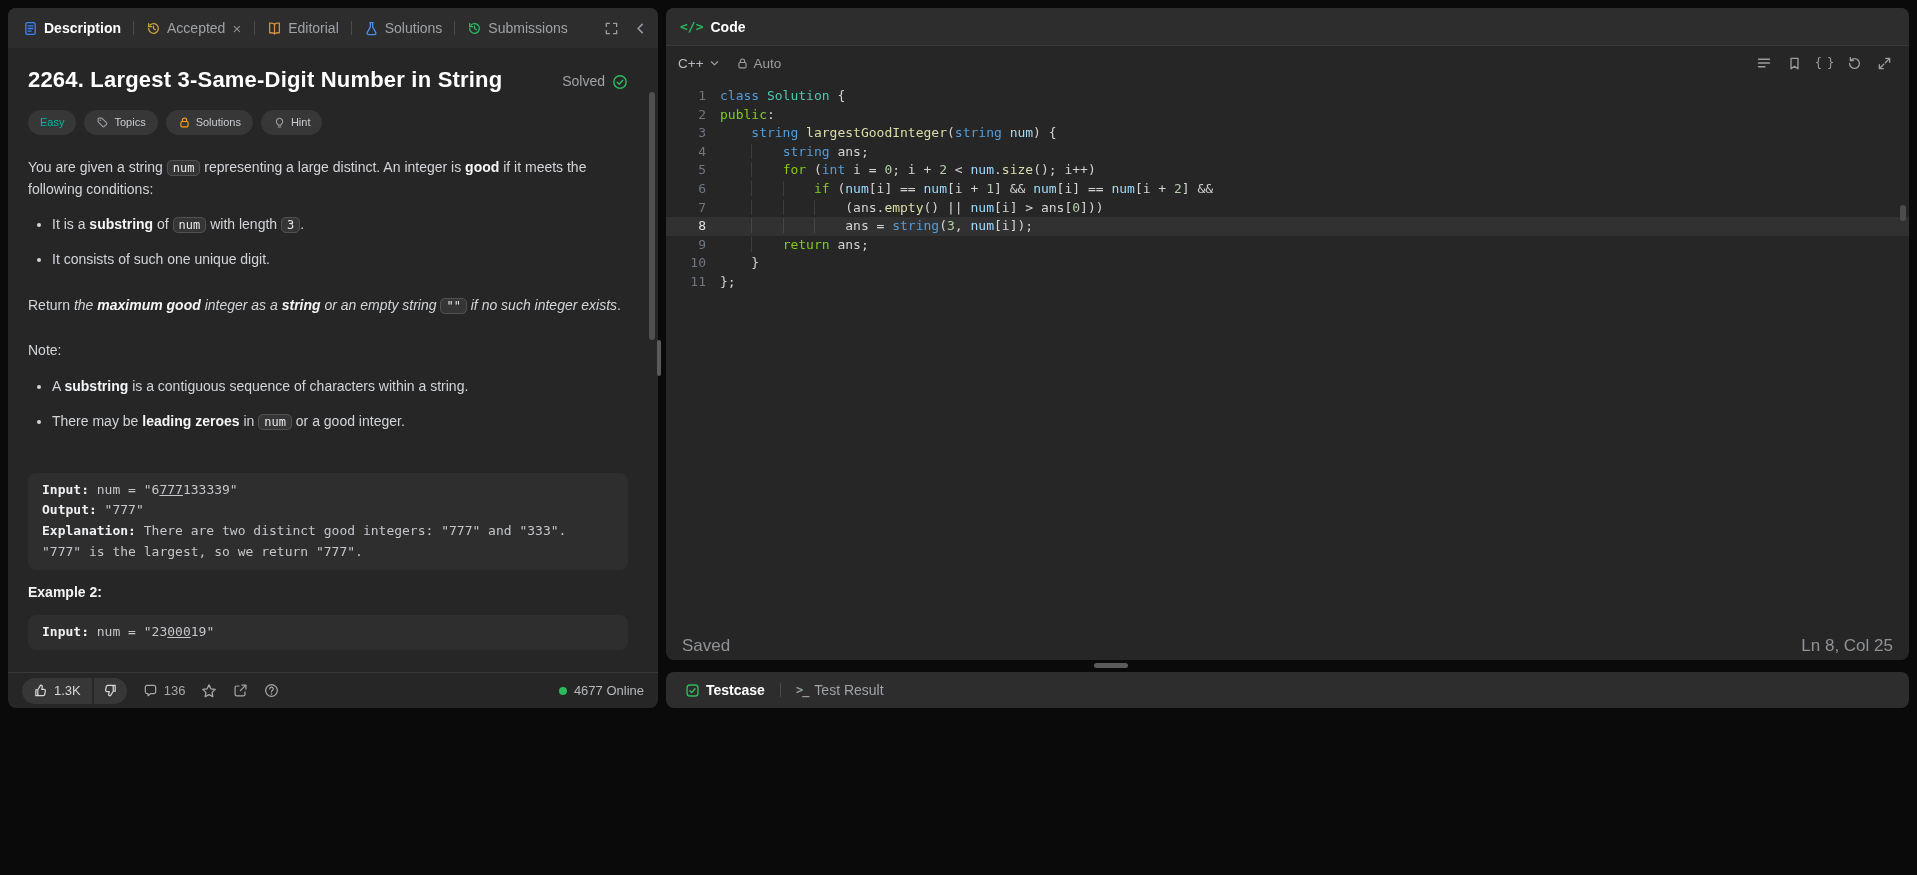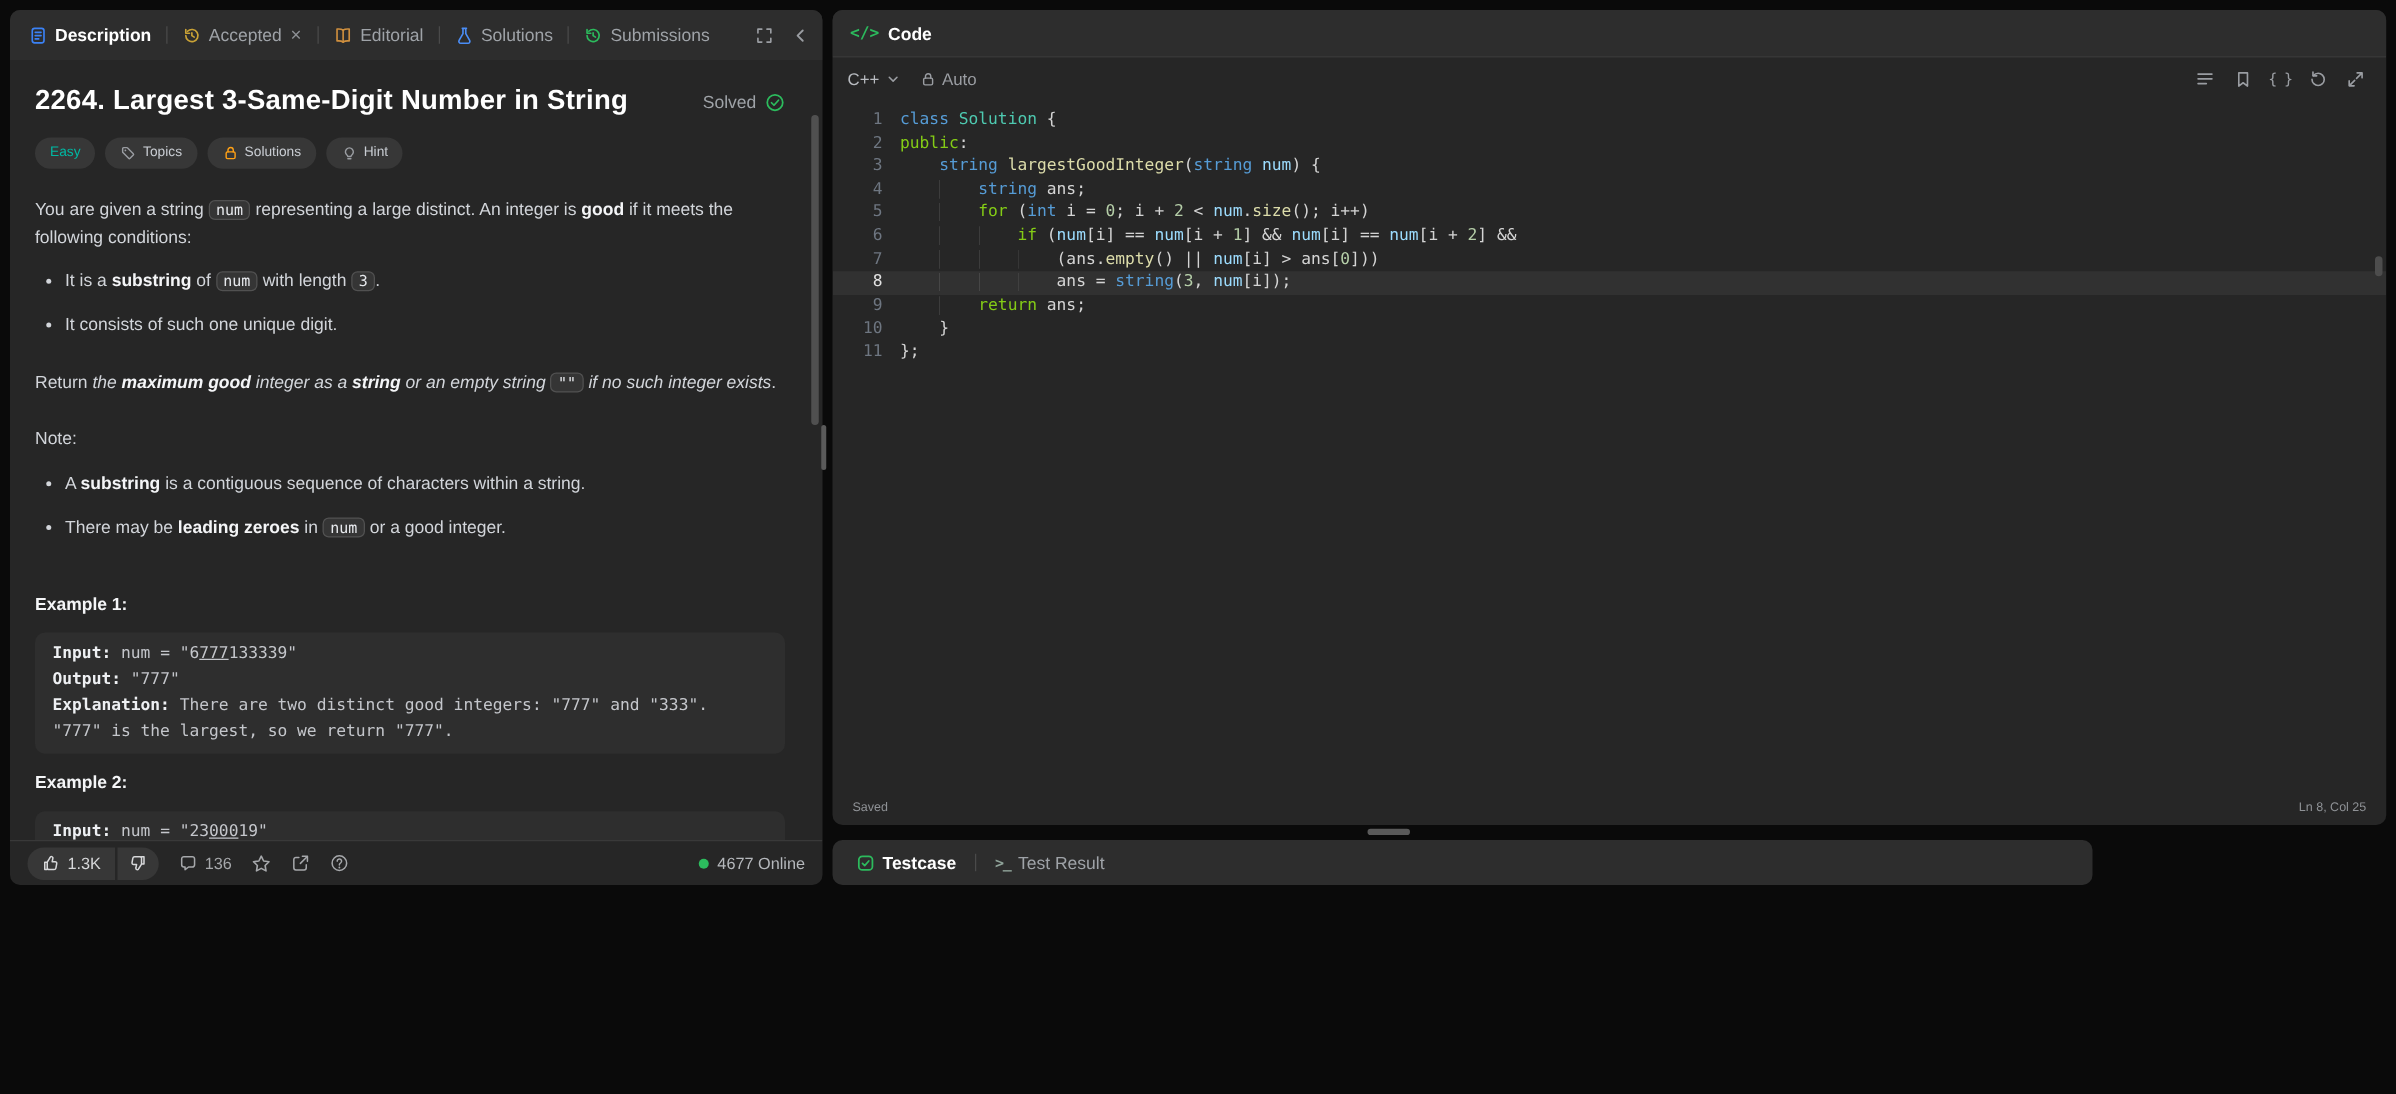--- a/index.html
+++ b/index.html
@@ -10,21 +10,21 @@
     color:#d2d5da;
     position:relative;
     overflow:hidden;
   }
   button { background:none; border:none; color:inherit; font:inherit; cursor:pointer; display:inline-flex; align-items:center; gap:6px; }
   svg { display:block; }
 
   .panel { position:absolute; background:#262626; border-radius:8px; overflow:hidden; }
   .left-panel  { left:8px; top:8px; width:650px; height:700px; display:flex; flex-direction:column; }
   .code-panel  { left:666px; top:8px; width:1243px; height:652px; display:flex; flex-direction:column; }
-  .bottom-panel{ left:666px; top:672px; width:1008px; height:36px; background:#2d2d2d; display:flex; align-items:center; padding:0 14px; gap:10px; }
+  .bottom-panel{ left:666px; top:672px; width:1243px; height:36px; background:#2d2d2d; display:flex; align-items:center; padding:0 14px; gap:10px; }
 
   
   .panel-tabs { height:40px; background:#2d2d2d; display:flex; align-items:center; padding:0 10px; gap:7px; flex:none; }
   .tab { display:flex; align-items:center; gap:6px; color:#9fa3a8; font-size:14px; padding:4px 5px; border-radius:5px; cursor:pointer; white-space:nowrap; }
   .tab.active { color:#ffffff; font-weight:700; }
   .tab-divider { width:1px; height:14px; background:#4a4a4a; flex:none; }
   .tab-close { color:#8d9095; font-size:15px; line-height:1; padding:0 1px; cursor:pointer; }
   .tabbar-right { margin-left:auto; display:flex; align-items:center; gap:14px; color:#9a9da2; }
 
   .icon-blue   { color:#3b82f6; }
@@ -102,21 +102,21 @@
   .tk-kw2 { color:#569CD6; }
   .tk-cls { color:#4EC9B0; }
   .tk-fn  { color:#DCDCAA; }
   .tk-var { color:#9CDCFE; }
   .tk-num { color:#B5CEA8; }
   .tk-pln { color:#D4D4D4; }
   .tk-ind { white-space:pre; }
   .code-text .tk-ind ~ .tk-ind { box-shadow: inset 1px 0 0 rgba(255,255,255,0.10); }
   .editor-scrollbar { position:absolute; right:3px; top:125px; width:6px; height:16px; border-radius:3px; background:#4d4d4d; }
 
-  .editor-status { flex:none; height:28px; display:flex; align-items:center; justify-content:space-between; padding:0 16px; color:#8f9296; font-size:10px; }
+  .editor-status { flex:none; height:28px; display:flex; align-items:center; justify-content:space-between; padding:0 16px; color:#8f9296; font-size:17px; }
 
   
   .bottom-panel .tab { font-size:14px; }
   .bottom-panel .tab.active { color:#ffffff; font-weight:600; }
   .term-glyph { font-family:"DejaVu Sans Mono", monospace; font-size:12px; color:#8fa399; font-weight:700; letter-spacing:-1px; }
 </style>
 </head>
 <body>
 
 <section class="panel left-panel">
@@ -243,21 +243,20 @@
       <li><span class="tk-t">It consists of such one unique digit.</span></li>
     </ul>
     <p class="desc-p tight"><span class="tk-t">Return </span><span class="tk-i">the </span><span class="tk-bi">maximum good</span><span class="tk-i"> integer as a </span><span class="tk-bi">string</span><span class="tk-i"> or an empty string </span><span class="tk-code">""</span><span class="tk-i"> if no such integer exists</span><span class="tk-t">.</span></p>
     <p class="desc-p tight">Note:</p>
     <ul class="desc-list">
       <li><span class="tk-t">A </span><span class="tk-b">substring</span><span class="tk-t"> is a contiguous sequence of characters within a string.</span></li>
       <li><span class="tk-t">There may be </span><span class="tk-b">leading zeroes</span><span class="tk-t"> in </span><span class="tk-code">num</span><span class="tk-t"> or a good integer.</span></li>
     </ul>
 
     <div class="example first">
-      <p class="ex-heading">Example 1:</p>
       <div class="ex-pre">
           <div class="pre-line"><span class="tk-b">Input:</span><span class="tk-t"> num = "6</span><span class="tk-u">777</span><span class="tk-t">133339"</span></div>
           <div class="pre-line"><span class="tk-b">Output:</span><span class="tk-t"> "777"</span></div>
           <div class="pre-line"><span class="tk-b">Explanation:</span><span class="tk-t"> There are two distinct good integers: "777" and "333".</span></div>
           <div class="pre-line"><span class="tk-t">"777" is the largest, so we return "777".</span></div>
         </div>
     </div>
     <div class="example second">
       <p class="ex-heading">Example 2:</p>
       <div class="ex-pre">

